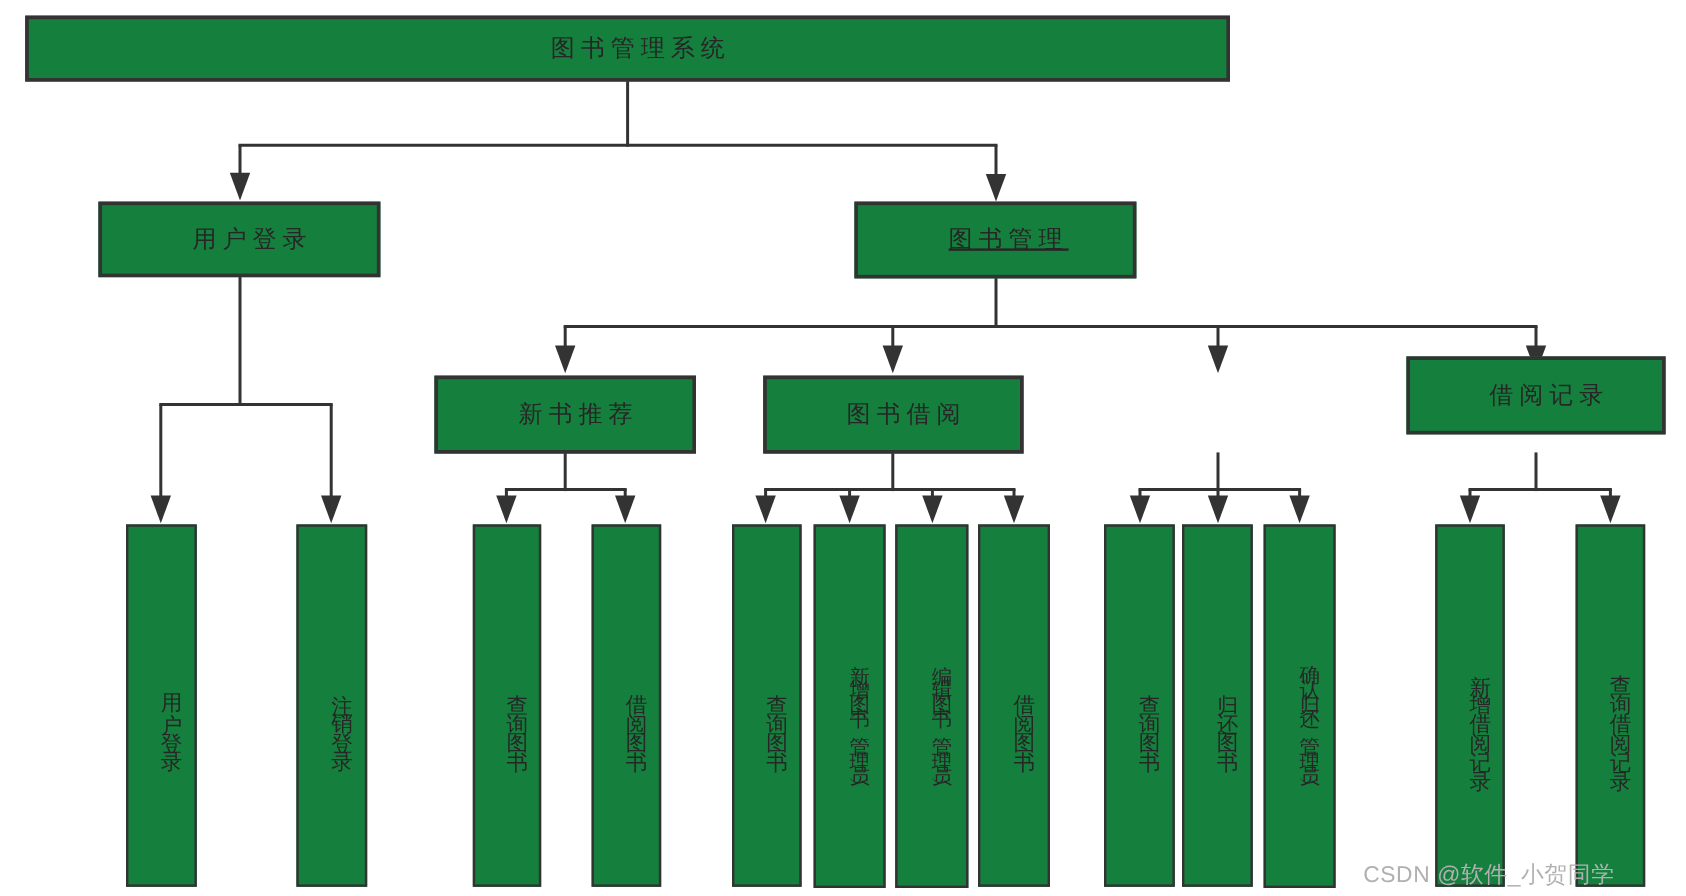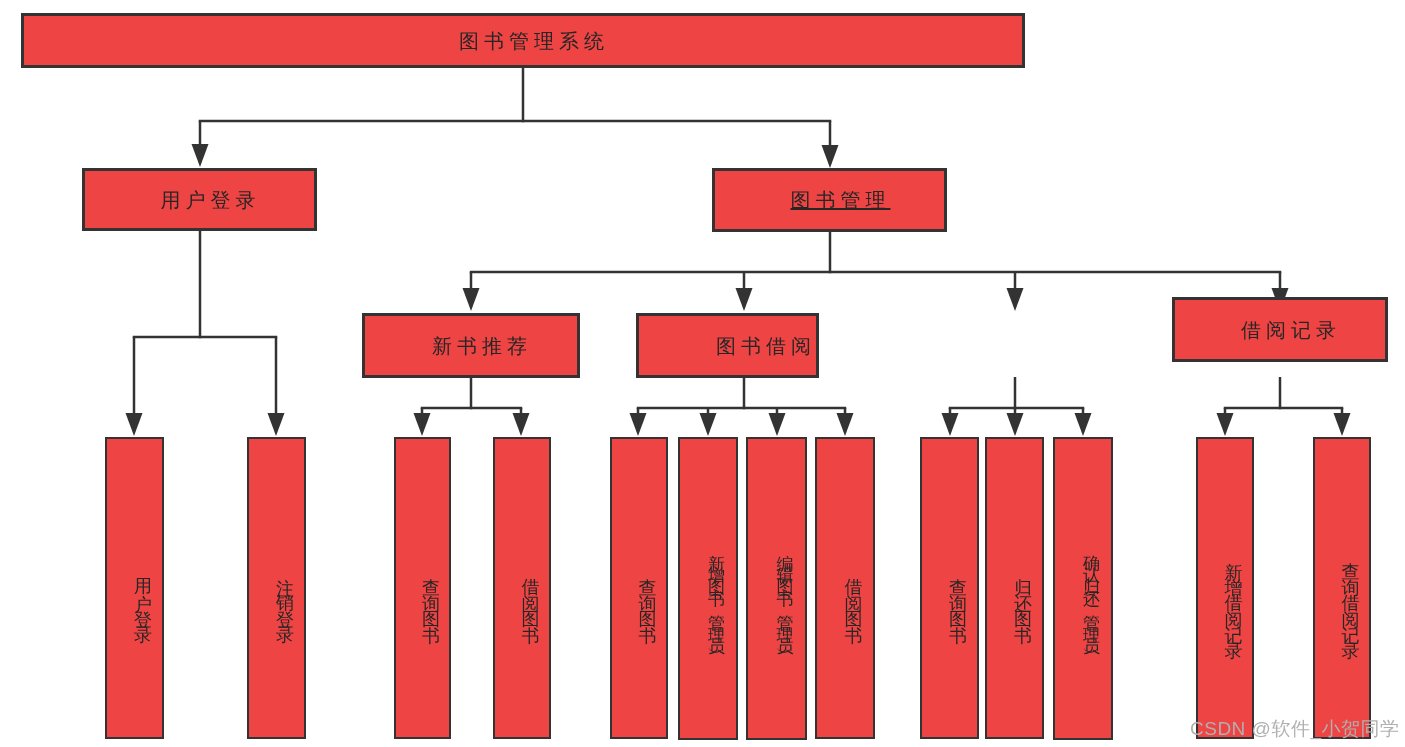--- a/index.html
+++ b/index.html
@@ -8,38 +8,38 @@
     background:var(--bg,#ffffff);
     font-family:"Liberation Sans","DejaVu Sans",sans-serif;
     color:var(--text,#262626);
   }
   .wires{position:absolute;left:0;top:0;width:1405px;height:747px;pointer-events:none;}
   .wires line{stroke:var(--line,#333);stroke-width:2.5;}
   .wires polygon{fill:var(--line,#333);}
   .box{
     position:absolute;box-sizing:border-box;
     border:3px solid var(--line,#333);
-    background:#ef4444;
+    background:#15803d;
     display:flex;align-items:center;justify-content:center;padding-left:17px;
   }
   .hlabel{
     font-size:20px;letter-spacing:5px;padding-left:5px;
     white-space:nowrap;line-height:1.2;
   }
   .leaf{border-width:2.5px;}
   .leaf .vlabel{
     writing-mode:vertical-rl;text-orientation:mixed;
     font-size:18px;letter-spacing:16px;padding-top:16px;
     line-height:1;white-space:nowrap;
   }
   .leaf.tight .vlabel{
     font-size:17px;letter-spacing:12px;padding-top:12px;
   }
   .watermark{
-    position:absolute;left:1190px;top:716px;
+    position:absolute;left:1136px;top:716px;
     font-size:19px;letter-spacing:0.5px;white-space:nowrap;
     color:var(--wm,#b0b0b0);z-index:5;
   }
 </style>
 </head>
 <body>
 
 <div class="stage">
 
   <svg class="wires" viewBox="0 0 1405 747">
@@ -124,21 +124,21 @@
   <div class="box" style="left:82px;top:168px;width:235px;height:63px;">
     <span class="hlabel">用户登录</span>
   </div>
   <div class="box" style="left:712px;top:168px;width:235px;height:64px;text-decoration:underline;">
     <span class="hlabel">图书管理</span>
   </div>
 
   <div class="box" style="left:362px;top:313px;width:218px;height:65px;">
     <span class="hlabel">新书推荐</span>
   </div>
-  <div class="box" style="left:636px;top:313px;width:183px;height:65px;justify-content:flex-end;">
+  <div class="box" style="left:636px;top:313px;width:217px;height:65px;">
     <span class="hlabel">图书借阅</span>
   </div>
   <div class="box" style="left:1172px;top:297px;width:216px;height:65px;">
     <span class="hlabel">借阅记录</span>
   </div>
 
   <div class="box leaf" style="left:105px;top:437px;width:59px;height:302px;">
     <span class="vlabel">用户登录</span>
   </div>
   <div class="box leaf" style="left:247px;top:437px;width:59px;height:302px;">

